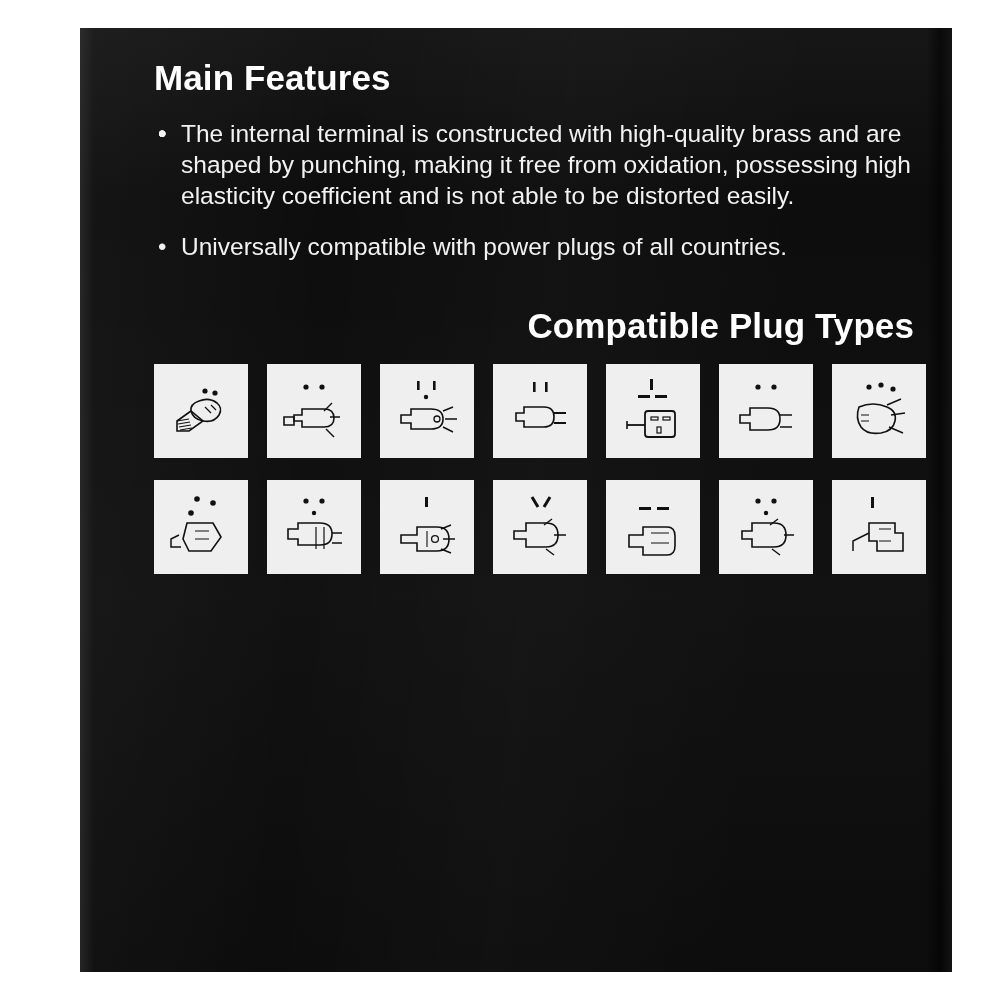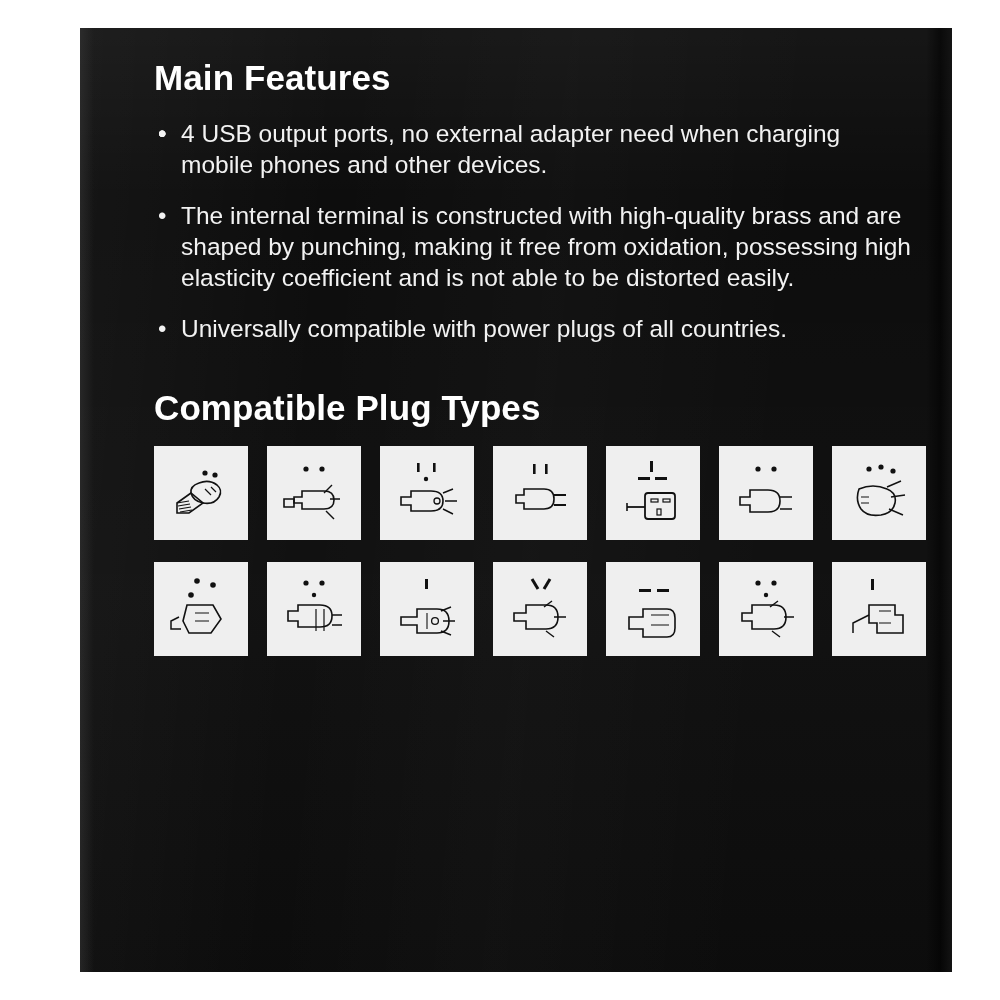--- a/index.html
+++ b/index.html
@@ -80,20 +80,21 @@
     position: absolute;
     left: 4px;
     top: 0px;
     color: #f2f2f2;
     font-size: 24px;
     line-height: 31px;
   }
   h1.section-title.second {
     margin-top: 44px;
     margin-bottom: 18px;
+    text-align: right;
   }
   .plug-grid {
     display: grid;
     grid-template-columns: repeat(7, 94px);
     grid-gap: 22px 19px;
     margin-top: 4px;
   }
   .plug-cell {
     width: 94px;
     height: 94px;
@@ -120,21 +121,20 @@
 
       <ul class="features">
         <li>
           <span class="bullet">•</span>
         </li>
         <li>
           <span class="bullet">•</span>
         </li>
         <li>
           <span class="bullet">•</span>
-          <span>4 USB output ports, no external adapter need when charging mobile phones and other devices.</span>
         </li>
         <li>
           <span class="bullet">•</span>
           <span>The internal terminal is constructed with high-quality brass and are shaped by punching, making it free from oxidation, possessing high elasticity coefficient and is not able to be distorted easily.</span>
         </li>
         <li>
           <span class="bullet">•</span>
           <span>Universally compatible with power plugs of all countries.</span>
         </li>
       </ul>

